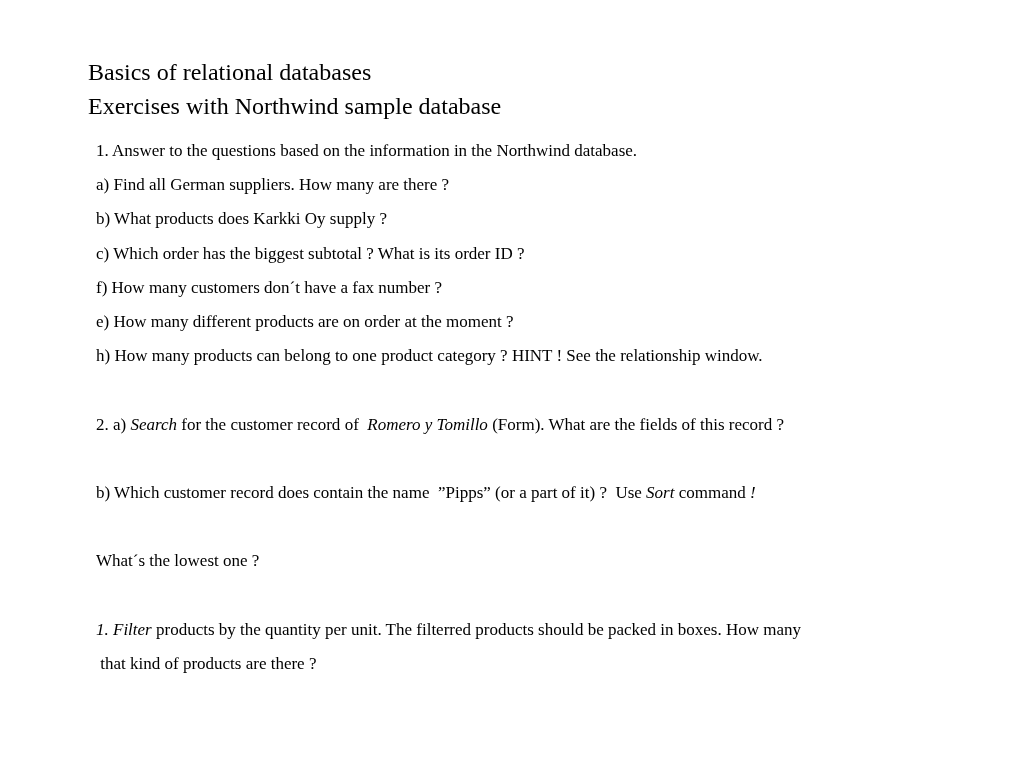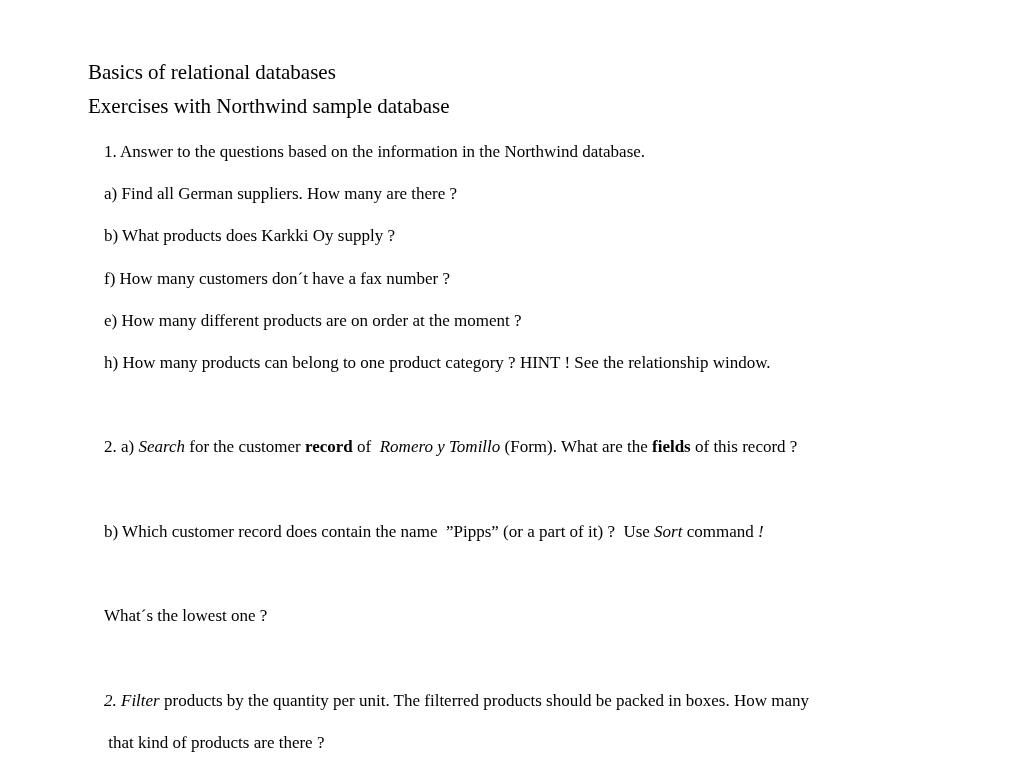--- a/index.html
+++ b/index.html
@@ -15,67 +15,68 @@
       font-family: "Liberation Serif", "DejaVu Serif", serif;
       color: #000000;
     }
     .slide {
       position: absolute;
       left: 88px;
       top: 55px;
       width: 900px;
     }
     .title {
-      font-size: 21px;
+      font-size: 24px;
       line-height: 34px;
       margin: 0;
       font-weight: normal;
     }
     .body {
       margin-top: 15px;
       font-size: 17px;
       line-height: 26.2px;
     }
     .line {
       white-space: pre;
-      margin: 16px;
+      margin: 8px;
     }
     .gap {
       height: 26.2px;
     }
     i { font-style: italic; }
-    b { font-weight: bold; }
+    b { font-weight: normal; }
   </style>
 </head>
 <body>
 
 <div class="slide">
   <div class="title">
     <div>Basics of relational databases</div>
     <div>Exercises with Northwind sample database</div>
   </div>
 
   <div class="body">
     <div class="line">1. Answer to the questions based on the information in the Northwind database.</div>
     <div class="line">a) Find all German suppliers. How many are there ?</div>
     <div class="line">b) What products does Karkki Oy supply ?</div>
+    <div class="line">c) Which order has the biggest subtotal ? What is its order ID ?</div>
     <div class="line">f) How many customers don´t have a fax number ?</div>
     <div class="line">e) How many different products are on order at the moment ?</div>
     <div class="line">h) How many products can belong to one product category ? HINT ! See the relationship window.</div>
 
     <div class="gap"></div>
 
     <div class="line"><span>2. a) </span><i>Search</i><span> for the customer </span><b>record</b><span> of  </span><i>Romero y Tomillo</i><span> (Form). What are the </span><b>fields</b><span> of this record ?</span></div>
 
     <div class="gap"></div>
 
     <div class="line"><span>b) Which customer record does contain the name  ”Pipps” (or a part of it) ?  Use </span><i>Sort</i><span> command </span><i>!</i></div>
 
     <div class="gap"></div>
 
     <div class="line">What´s the lowest one ?</div>
 
     <div class="gap"></div>
 
-    <div class="line"><i>2. Filter</i><span> products by the quantity per unit. The filterred products should be packed in boxes. How many</span></div>
+    <div class="line"><i>1. Filter</i><span> products by the quantity per unit. The filterred products should be packed in boxes. How many</span></div>
     <div class="line"> that kind of products are there ?</div>
   </div>
 </div>
 
 </body></html>

